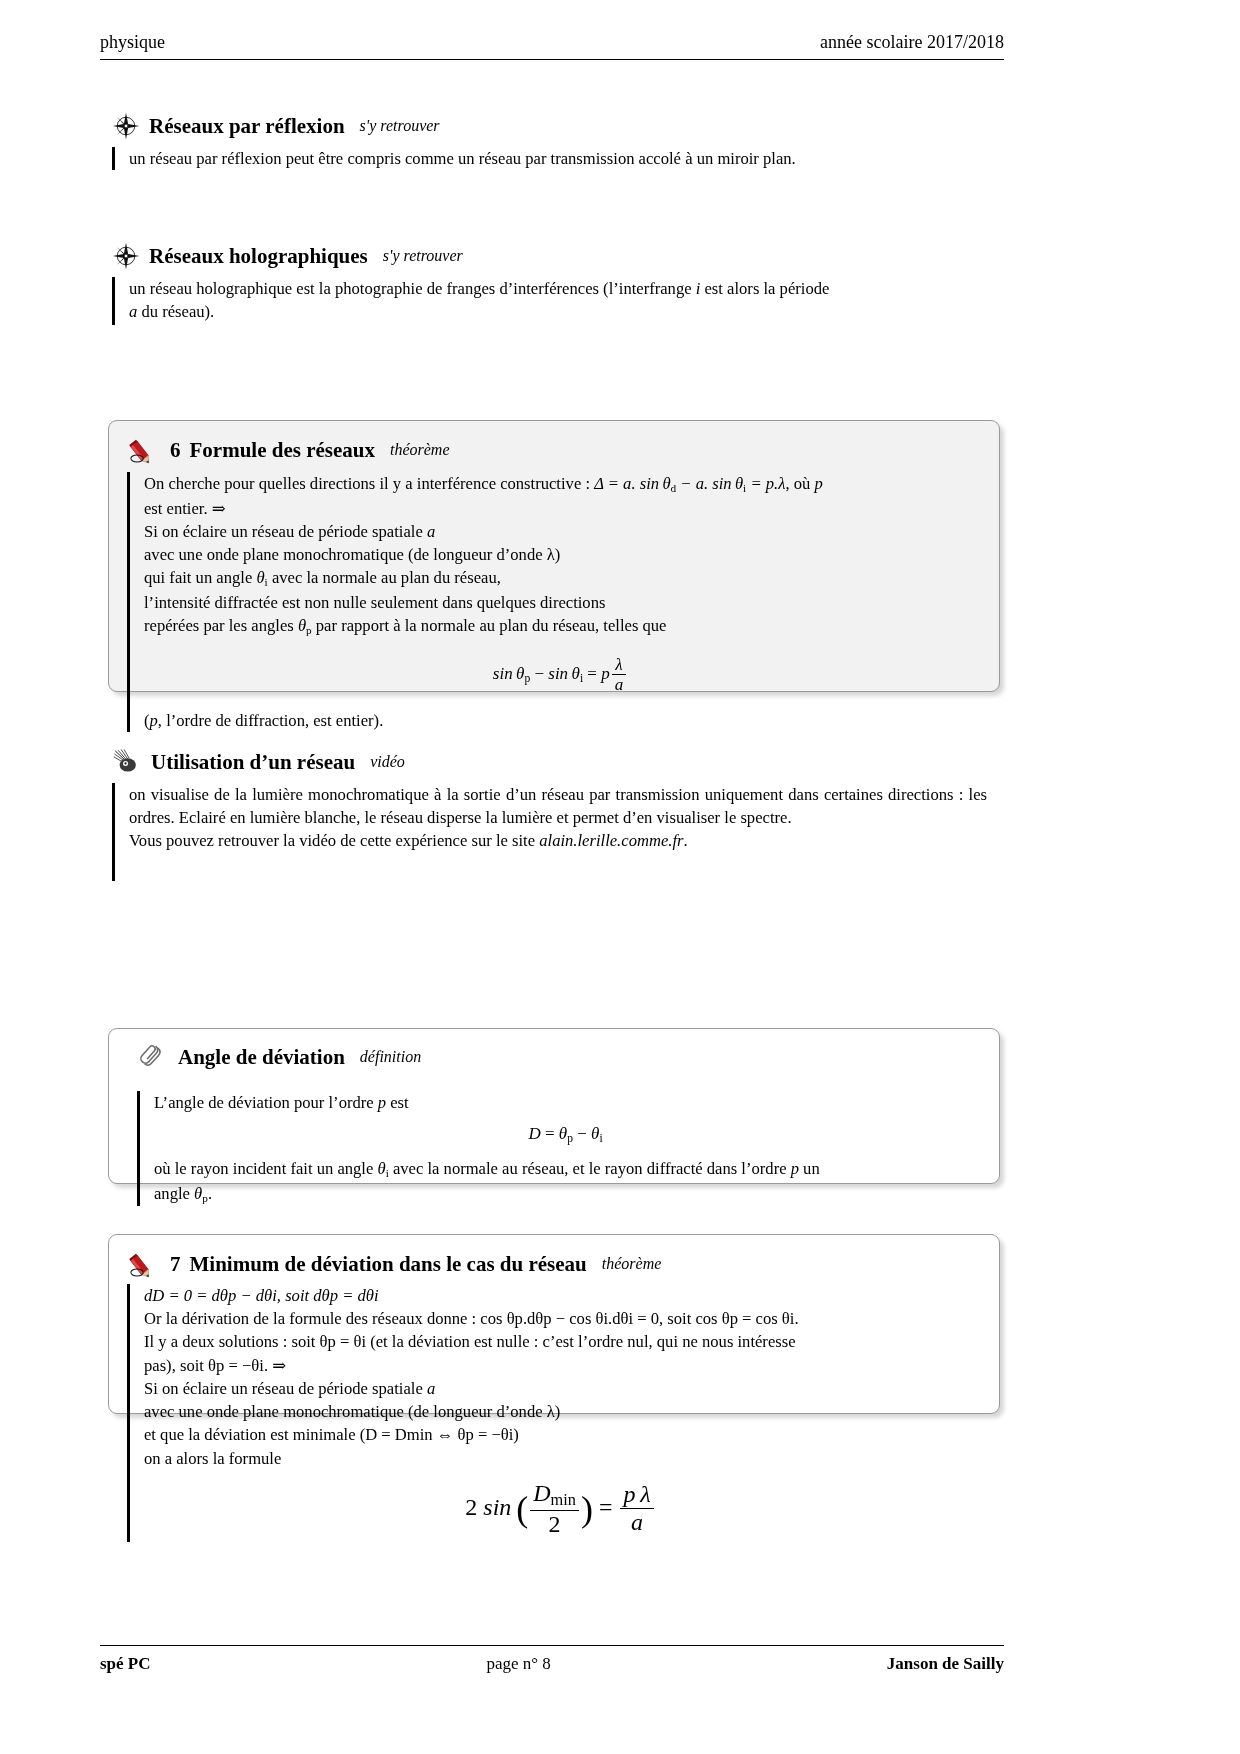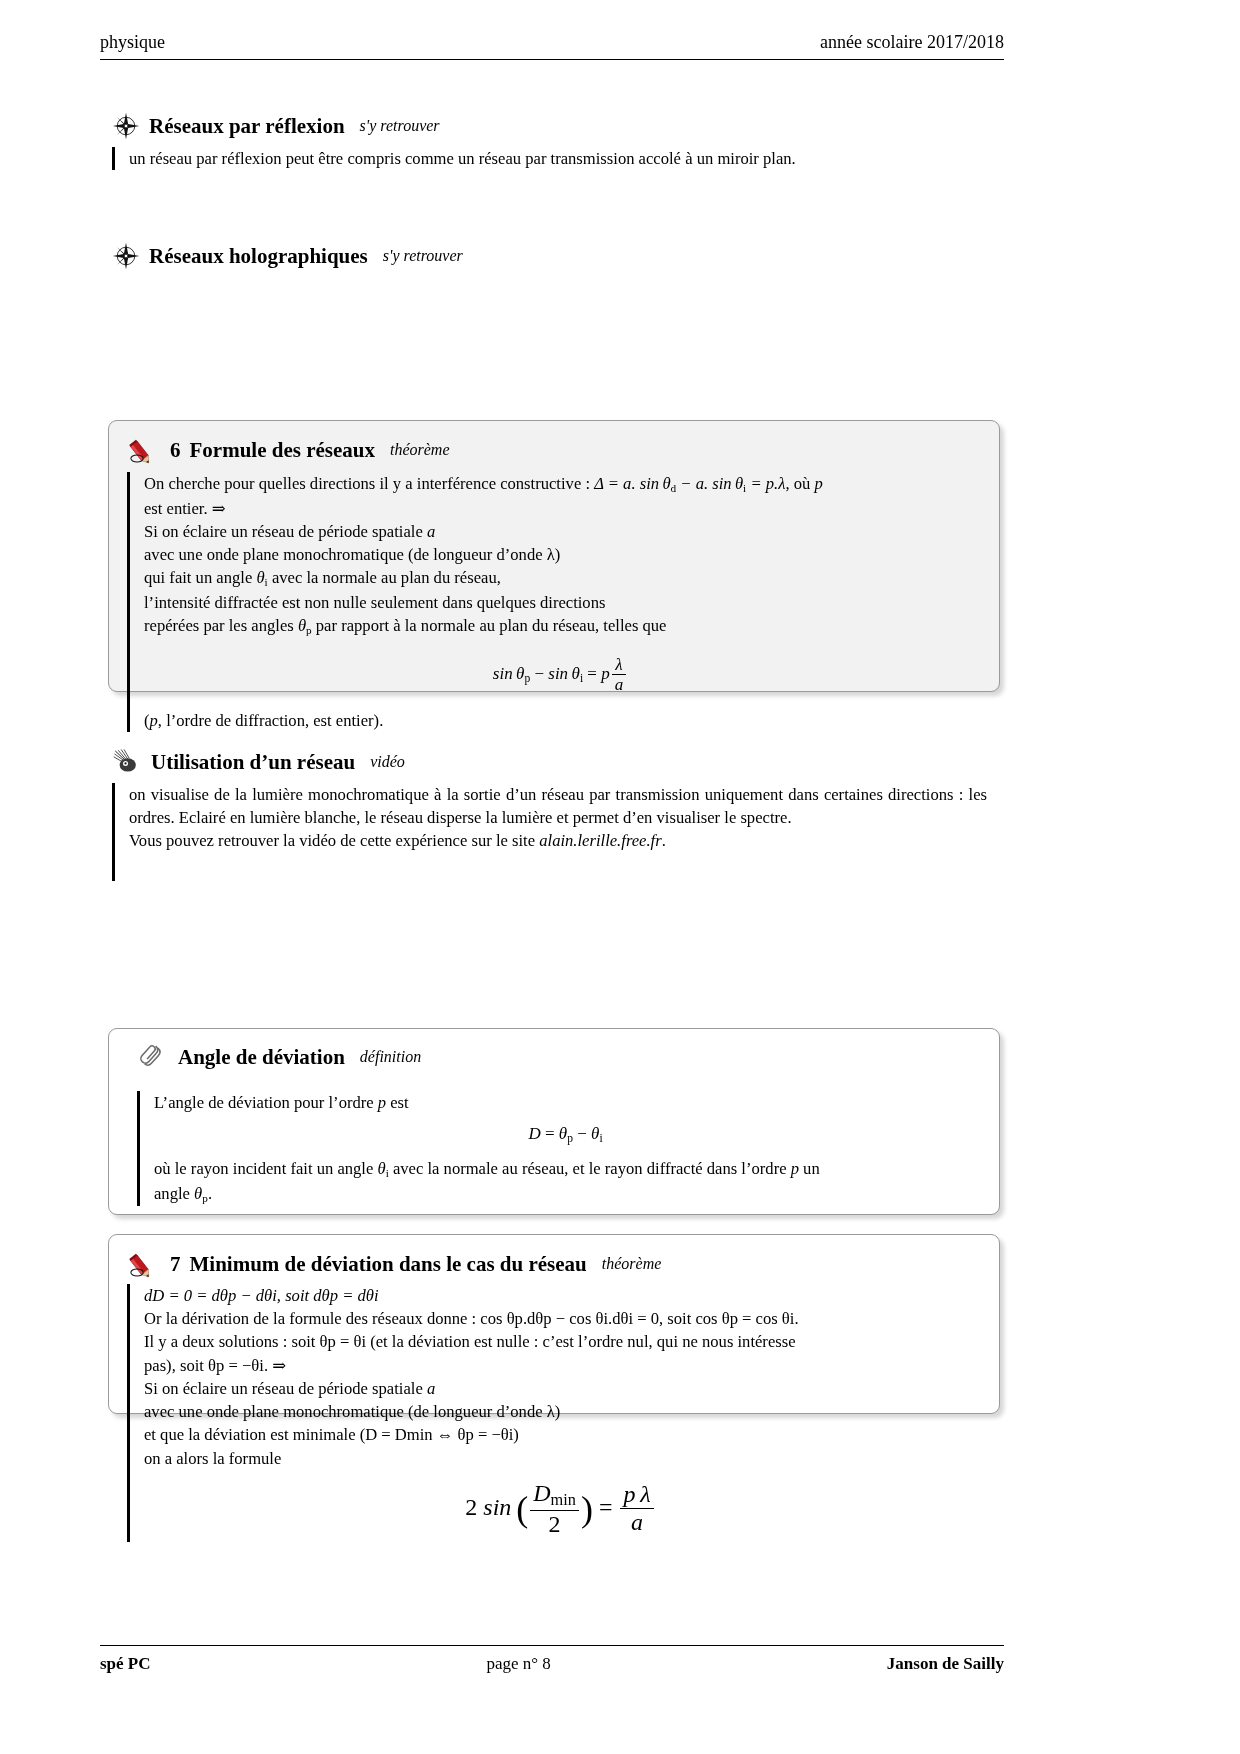--- a/index.html
+++ b/index.html
@@ -144,20 +144,30 @@
           <polygon points="7,7 19,18 20,20 18,19" fill="#111"></polygon>
           <polygon points="33,7 22,18 20,20 21,19" fill="#111"></polygon>
           <polygon points="7,33 19,22 20,20 18,21" fill="#111"></polygon>
           <polygon points="33,33 22,22 20,20 21,21" fill="#111"></polygon>
           <circle cx="20" cy="20" r="2.6" fill="#fff" stroke="#111" stroke-width="1"></circle>
         </svg>
       </span>
       <span>Réseaux holographiques</span>
       <span class="kind">s'y retrouver</span>
     </div>
+    <div class="body-wrap">
+      <div class="vbar" style="min-height:48px;"></div>
+      <div class="btext" style="width:858px;">
+        <span>un réseau holographique est la photographie de franges d’interférences (l’interfrange</span>
+        <i class="m">i</i>
+        <span>est alors la période</span><br>
+        <i class="m">a</i>
+        <span>du réseau).</span>
+      </div>
+    </div>
   </div>
 
   <div class="boxed grey" style="left:108px;top:420px;width:892px;height:272px;">
     <div class="blk-head">
       <span class="icon">
         <svg width="34" height="30" viewBox="0 0 44 38">
           <g transform="rotate(-38 22 19)">
             <rect x="11" y="4" width="11" height="24" fill="#c0171c" stroke="#7d0f12" stroke-width="0.8"></rect>
             <rect x="11" y="4" width="4" height="24" fill="#e0474b"></rect>
             <polygon points="11,28 22,28 16.5,36" fill="#e8c49a" stroke="#a8855c" stroke-width="0.7"></polygon>
@@ -206,26 +216,26 @@
           <circle cx="18" cy="21" r="1.5" fill="#111"></circle>
         </svg>
       </span>
       <span>Utilisation d’un réseau</span>
       <span class="kind">vidéo</span>
     </div>
     <div class="body-wrap">
       <div class="vbar" style="min-height:98px;"></div>
       <div class="btext" style="width:858px;">
         <span>on visualise de la lumière monochromatique à la sortie d’un réseau par transmission uniquement dans certaines directions : les ordres. Eclairé en lumière blanche, le réseau disperse la lumière et permet d’en visualiser le spectre.</span><br>
-        <span>Vous pouvez retrouver la vidéo de cette expérience sur le site </span><i class="m">alain.lerille.free.fr</i><span>.</span>
-      </div>
-    </div>
-  </div>
-
-  <div class="boxed white" style="left:108px;top:1028px;width:892px;height:187px;padding-left:28px;">
+        <span>Vous pouvez retrouver la vidéo de cette expérience sur le site </span><i class="m">alain.lerille.comme.fr</i><span>.</span>
+      </div>
+    </div>
+  </div>
+
+  <div class="boxed white" style="left:108px;top:1028px;width:892px;height:156px;padding-left:28px;">
     <div class="blk-head">
       <span class="icon">
         <svg width="32" height="28" viewBox="0 0 42 36">
           <g transform="rotate(42 21 18)" fill="none" stroke="#6a6a6a" stroke-width="2">
             <path d="M14 5 C19 5 21 8 21 12 L21 26 C21 30 18 32 15 32 C12 32 9 30 9 26 L9 11"></path>
             <path d="M18 5 C23 5 25 8 25 12 L25 26 C25 30 22 32 19 32"></path>
             <path d="M9 11 C9 8 11 7 13 7 C15 7 17 8 17 11 L17 25"></path>
           </g>
         </svg>
       </span>

